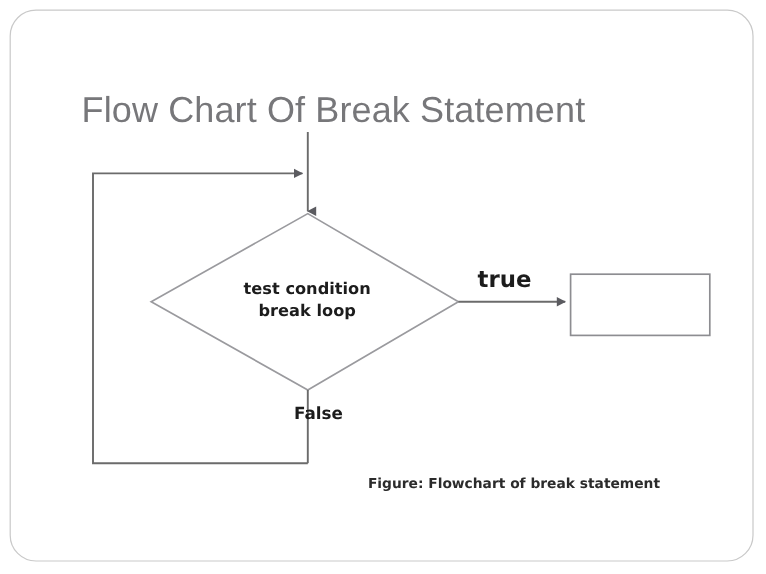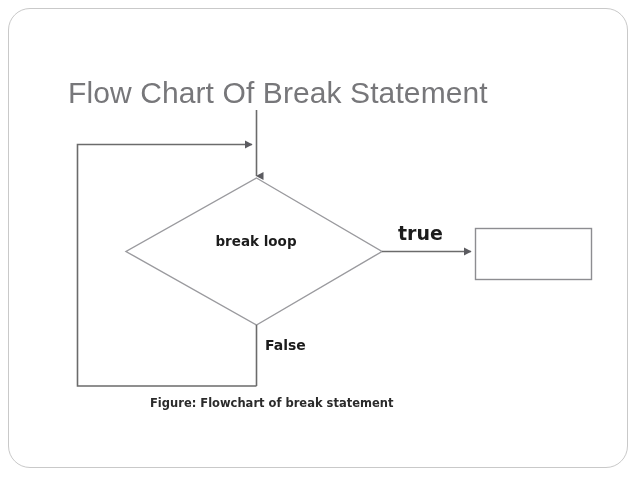--- a/index.html
+++ b/index.html
@@ -73,37 +73,37 @@
     text-align: center;
     font-size: 13.5px;
     line-height: 18px;
   }
   #label-true {
     left: 398px;
     top: 222px;
     font-size: 19px;
   }
   #label-false {
-    left: 265px;
+    left: 245px;
     top: 337px;
     font-size: 14px;
   }
   #label-break {
     left: 476px;
     top: 244px;
     width: 116px;
     text-align: center;
     font-size: 14px;
   }
   #figure-caption {
     position: absolute;
     left: 150px;
     top: 396px;
     width: 400px;
-    text-align: left;
+    text-align: right;
     font-family: "DejaVu Sans", sans-serif;
     font-weight: bold;
     font-size: 11.5px;
     color: #2b2b2b;
     white-space: nowrap;
   }
 </style>
 </head>
 <body>
 
@@ -132,20 +132,21 @@
       <polygon points="256.5,178 382,251.5 256.5,325 126,251.5" fill="#ffffff" stroke="#9a9a9e" stroke-width="1.4"></polygon>
 
       <line x1="256.5" y1="325" x2="256.5" y2="386" stroke="#6b6b6b" stroke-width="1.6"></line>
 
       <line x1="382" y1="251.5" x2="471" y2="251.5" stroke="#6b6b6b" stroke-width="1.6" marker-end="url(#arrowRight)"></line>
 
       <rect x="475.5" y="228.5" width="116" height="51" fill="#ffffff" stroke="#8d8d91" stroke-width="1.4"></rect>
     </svg>
 
     <div class="flow-label" id="label-test-condition">
+      <div>test condition</div>
       <div>break loop</div>
     </div>
 
     <div class="flow-label" id="label-true">true</div>
 
     <div class="flow-label" id="label-false">False</div>
 
 
     <div id="figure-caption">Figure: Flowchart of break statement</div>
 

